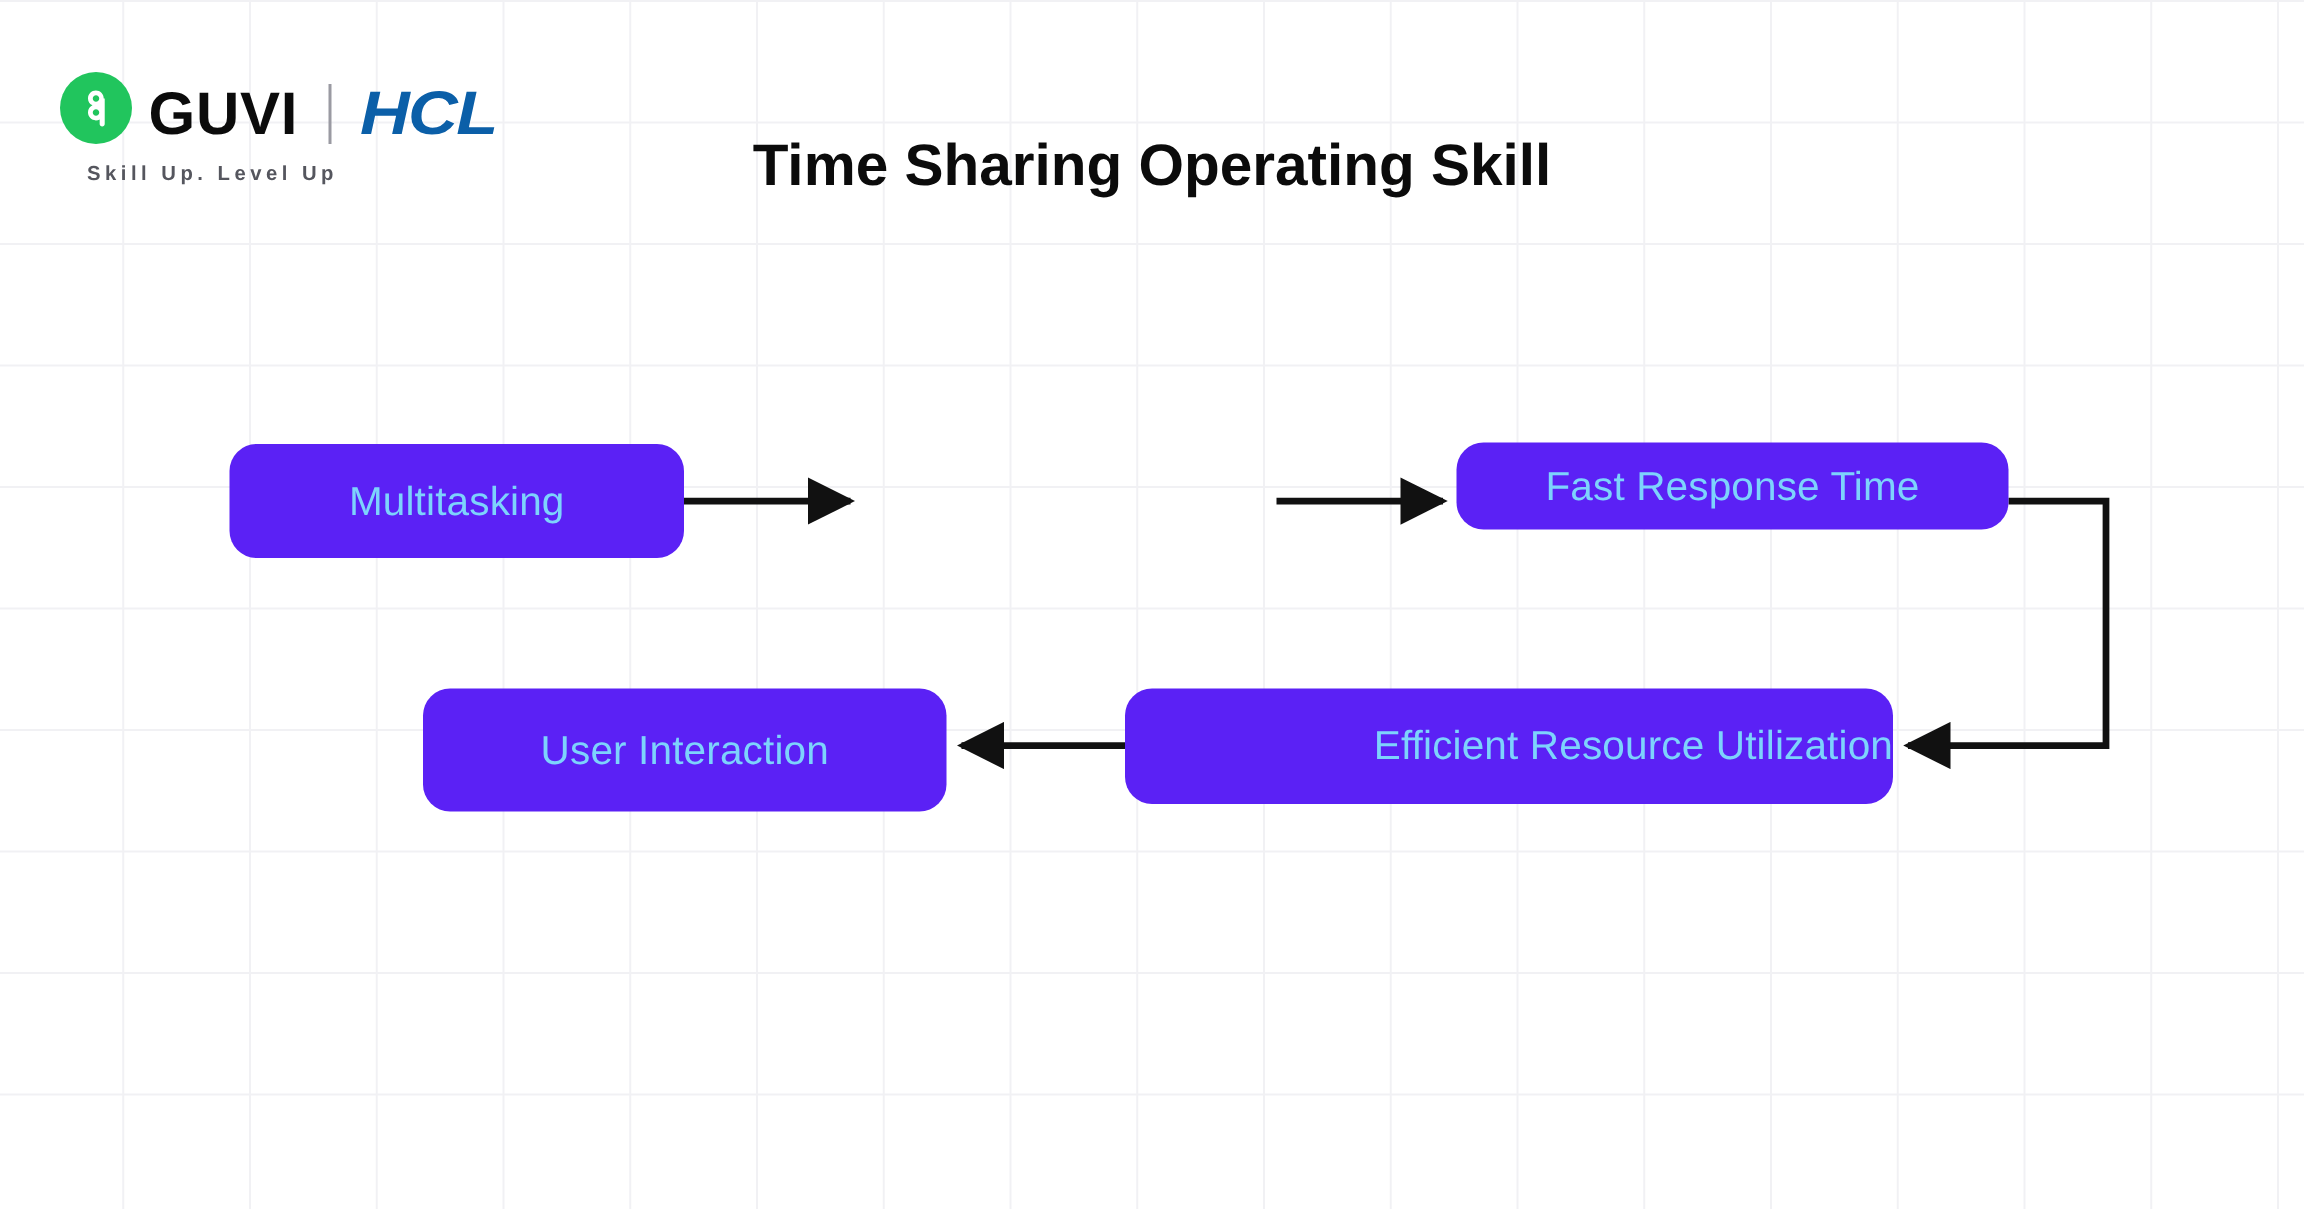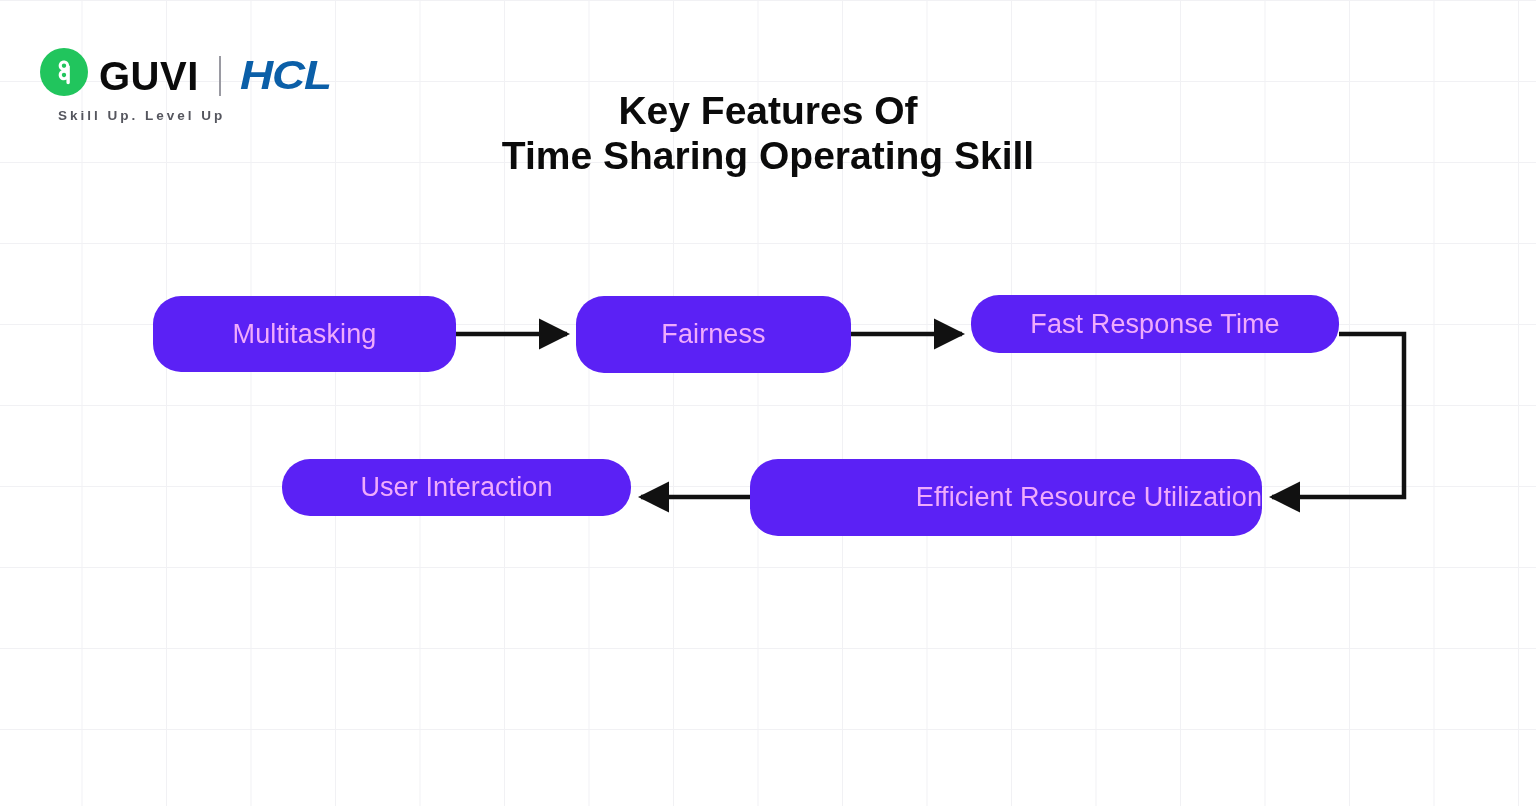--- a/index.html
+++ b/index.html
@@ -107,22 +107,22 @@
   }
   #title .tline { display: block; }
 
   
   .node {
     position: absolute;
     display: flex;
     align-items: center;
     justify-content: center;
     background: #5B21F5;
-    border-radius: 28px;
-    color: #f0abfc;
+    border-radius: 18px;
+    color: #7dd3fc;
     font-size: 27px;
     font-weight: 400;
     letter-spacing: 0.1px;
     white-space: nowrap;
     font-family: "Liberation Sans", sans-serif;
     z-index: 3;
   }
 
   
   #connectors {
@@ -156,21 +156,20 @@
 
       <span class="brand-divider"></span>
 
       <span class="hcl-word">HCL</span>
     </div>
 
     <div id="brand-tagline">Skill Up. Level Up</div>
   </div>
 
   <div id="title">
-    <span class="tline">Key Features Of</span>
     <span class="tline">Time Sharing Operating Skill</span>
   </div>
 
   <svg id="connectors" width="1536" height="806">
     <defs>
       <marker id="arrowR" viewBox="0 0 10 10" refX="9" refY="5" markerWidth="7" markerHeight="7" orient="auto-start-reverse">
         <path d="M 0 0 L 10 5 L 0 10 z" fill="#111111"></path>
       </marker>
     </defs>
 
@@ -180,29 +179,26 @@
 
     <path d="M 1339 334 L 1404 334 L 1404 497 L 1272 497" stroke="#111111" stroke-width="4.5" fill="none" stroke-linejoin="miter" marker-end="url(#arrowR)"></path>
 
     <path d="M 750 497 L 641 497" stroke="#111111" stroke-width="4.5" fill="none" marker-end="url(#arrowR)"></path>
   </svg>
 
   <div class="node" style="left:153px; top:296px; width:303px; height:76px;">
     <span>Multitasking</span>
   </div>
 
-  <div class="node" style="left:576px; top:296px; width:275px; height:77px;">
-    <span>Fairness</span>
-  </div>
 
   <div class="node" style="left:971px; top:295px; width:368px; height:58px;">
     <span>Fast Response Time</span>
   </div>
 
   <div class="node" style="left:750px; top:459px; width:512px; height:77px;justify-content:flex-end;">
     <span>Efficient Resource Utilization</span>
   </div>
 
-  <div class="node" style="left:282px; top:459px; width:349px; height:57px;">
+  <div class="node" style="left:282px; top:459px; width:349px; height:82px;">
     <span>User Interaction</span>
   </div>
 
 </div>
 
 </body></html>

